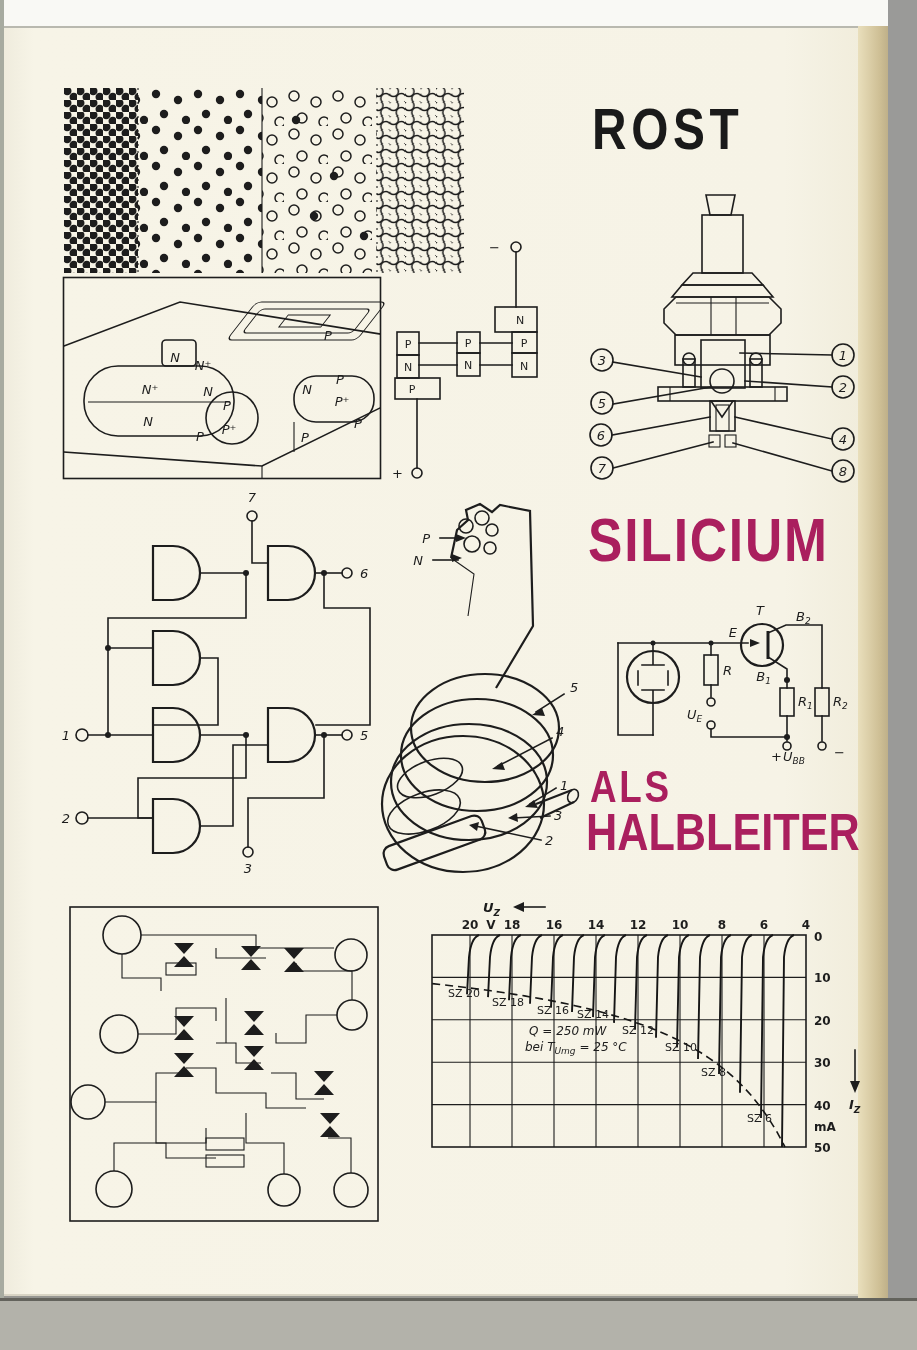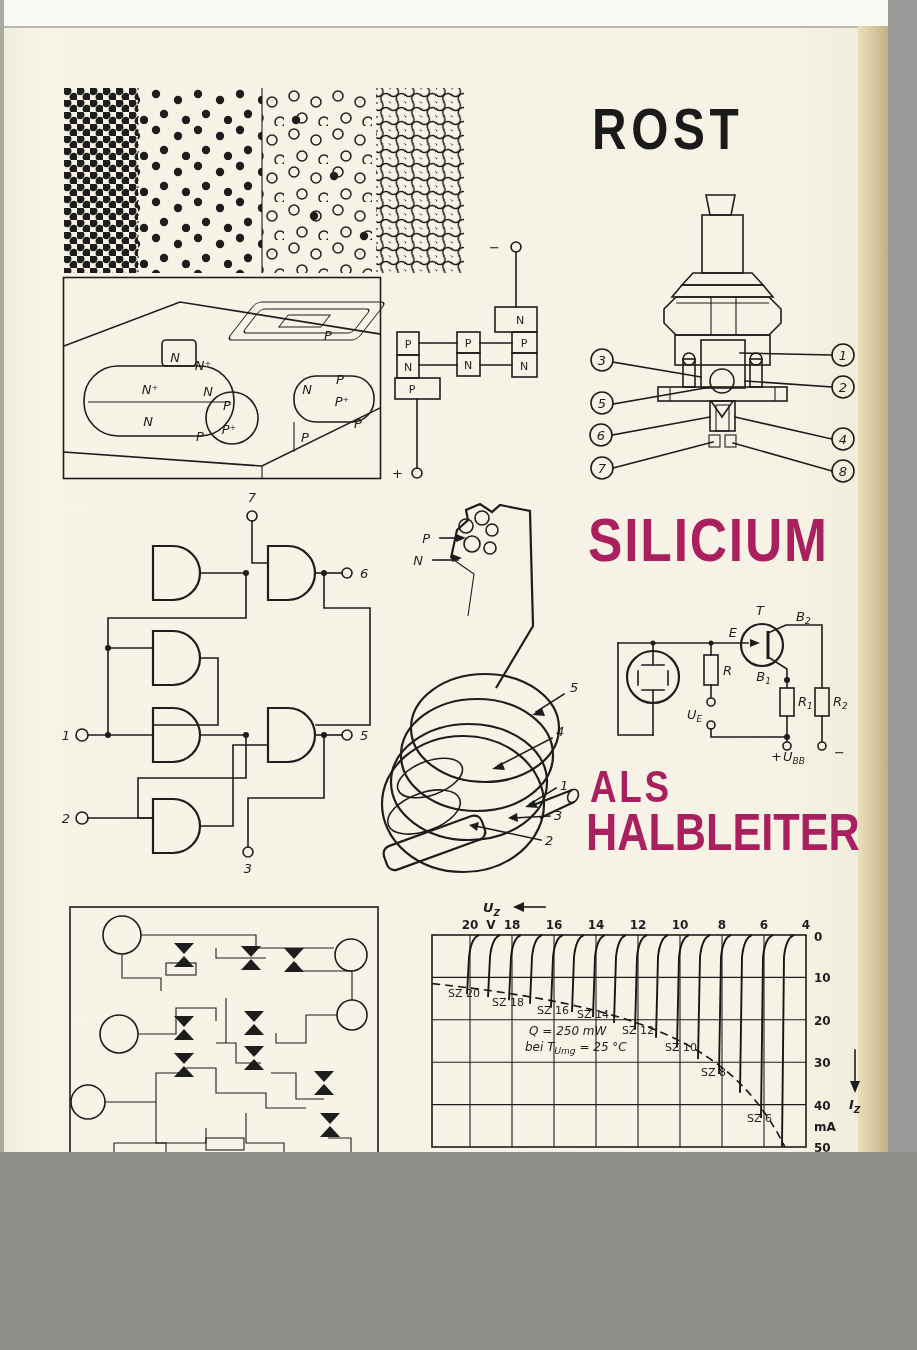--- a/index.html
+++ b/index.html
@@ -1,16 +1,16 @@
 <!DOCTYPE html>
 <html style="--accent: #aa1f5e;"><head>
 <meta charset="utf-8">
 <style>
   html,body{margin:0;padding:0;background:#8e8e8a;}
-  #page{position:relative;width:917px;height:1152px;background:#979792;overflow:hidden;
+  #page{position:relative;width:917px;height:1350px;background:#979792;overflow:hidden;
         font-family:"DejaVu Sans",sans-serif;}
   .strip-top{position:absolute;left:0;top:0;width:917px;height:26px;background:#f9f9f5;
              border-bottom:2px solid #b9b9af;}
   .strip-left{position:absolute;left:0;top:0;width:4px;height:1350px;background:#a7aba0;}
   .cover{position:absolute;left:4px;top:26px;width:856px;height:1270px;
          background:linear-gradient(90deg,#efecdd 0,#f7f4e7 30px,#f6f3e6 780px,#f1eddc 856px);
          box-shadow:inset 0 -2px 0 #d8d4c4;}
   .fore-edge{position:absolute;left:858px;top:26px;width:30px;height:1274px;
              background:linear-gradient(90deg,#e9dfbc,#cfc096 70%,#bfb089);}
   .strip-right{position:absolute;left:888px;top:0;width:29px;height:1350px;background:#9a9a98;}

